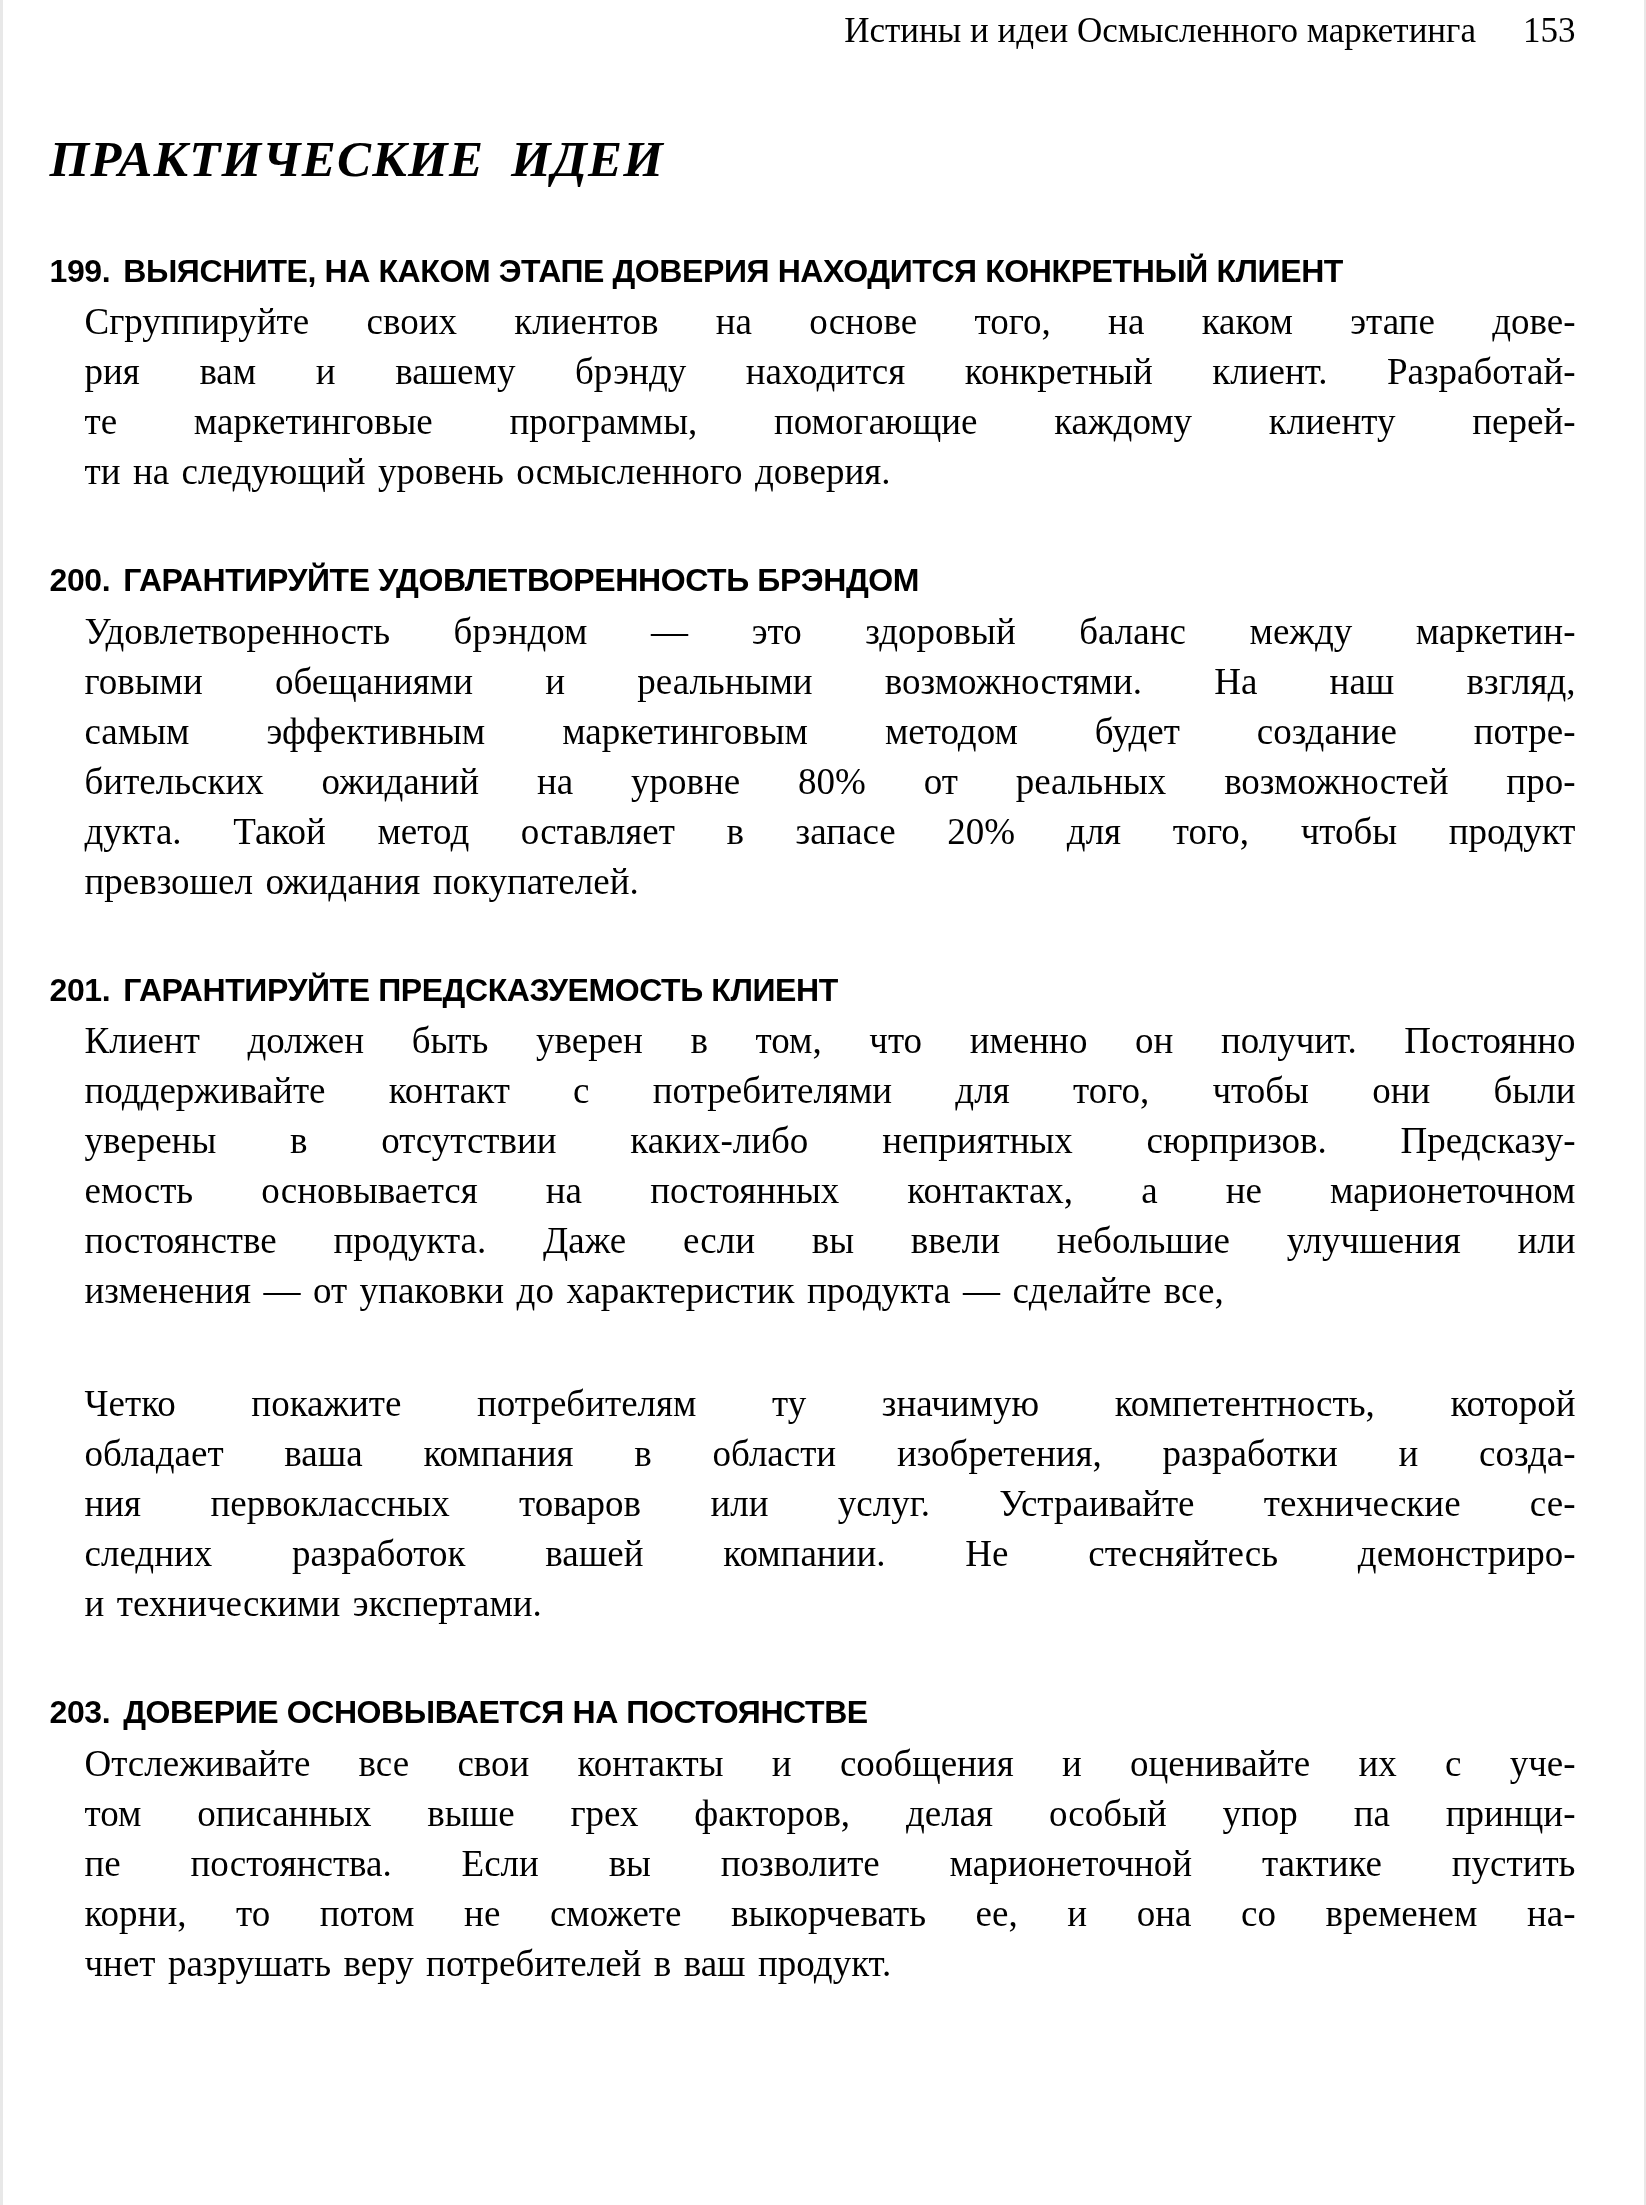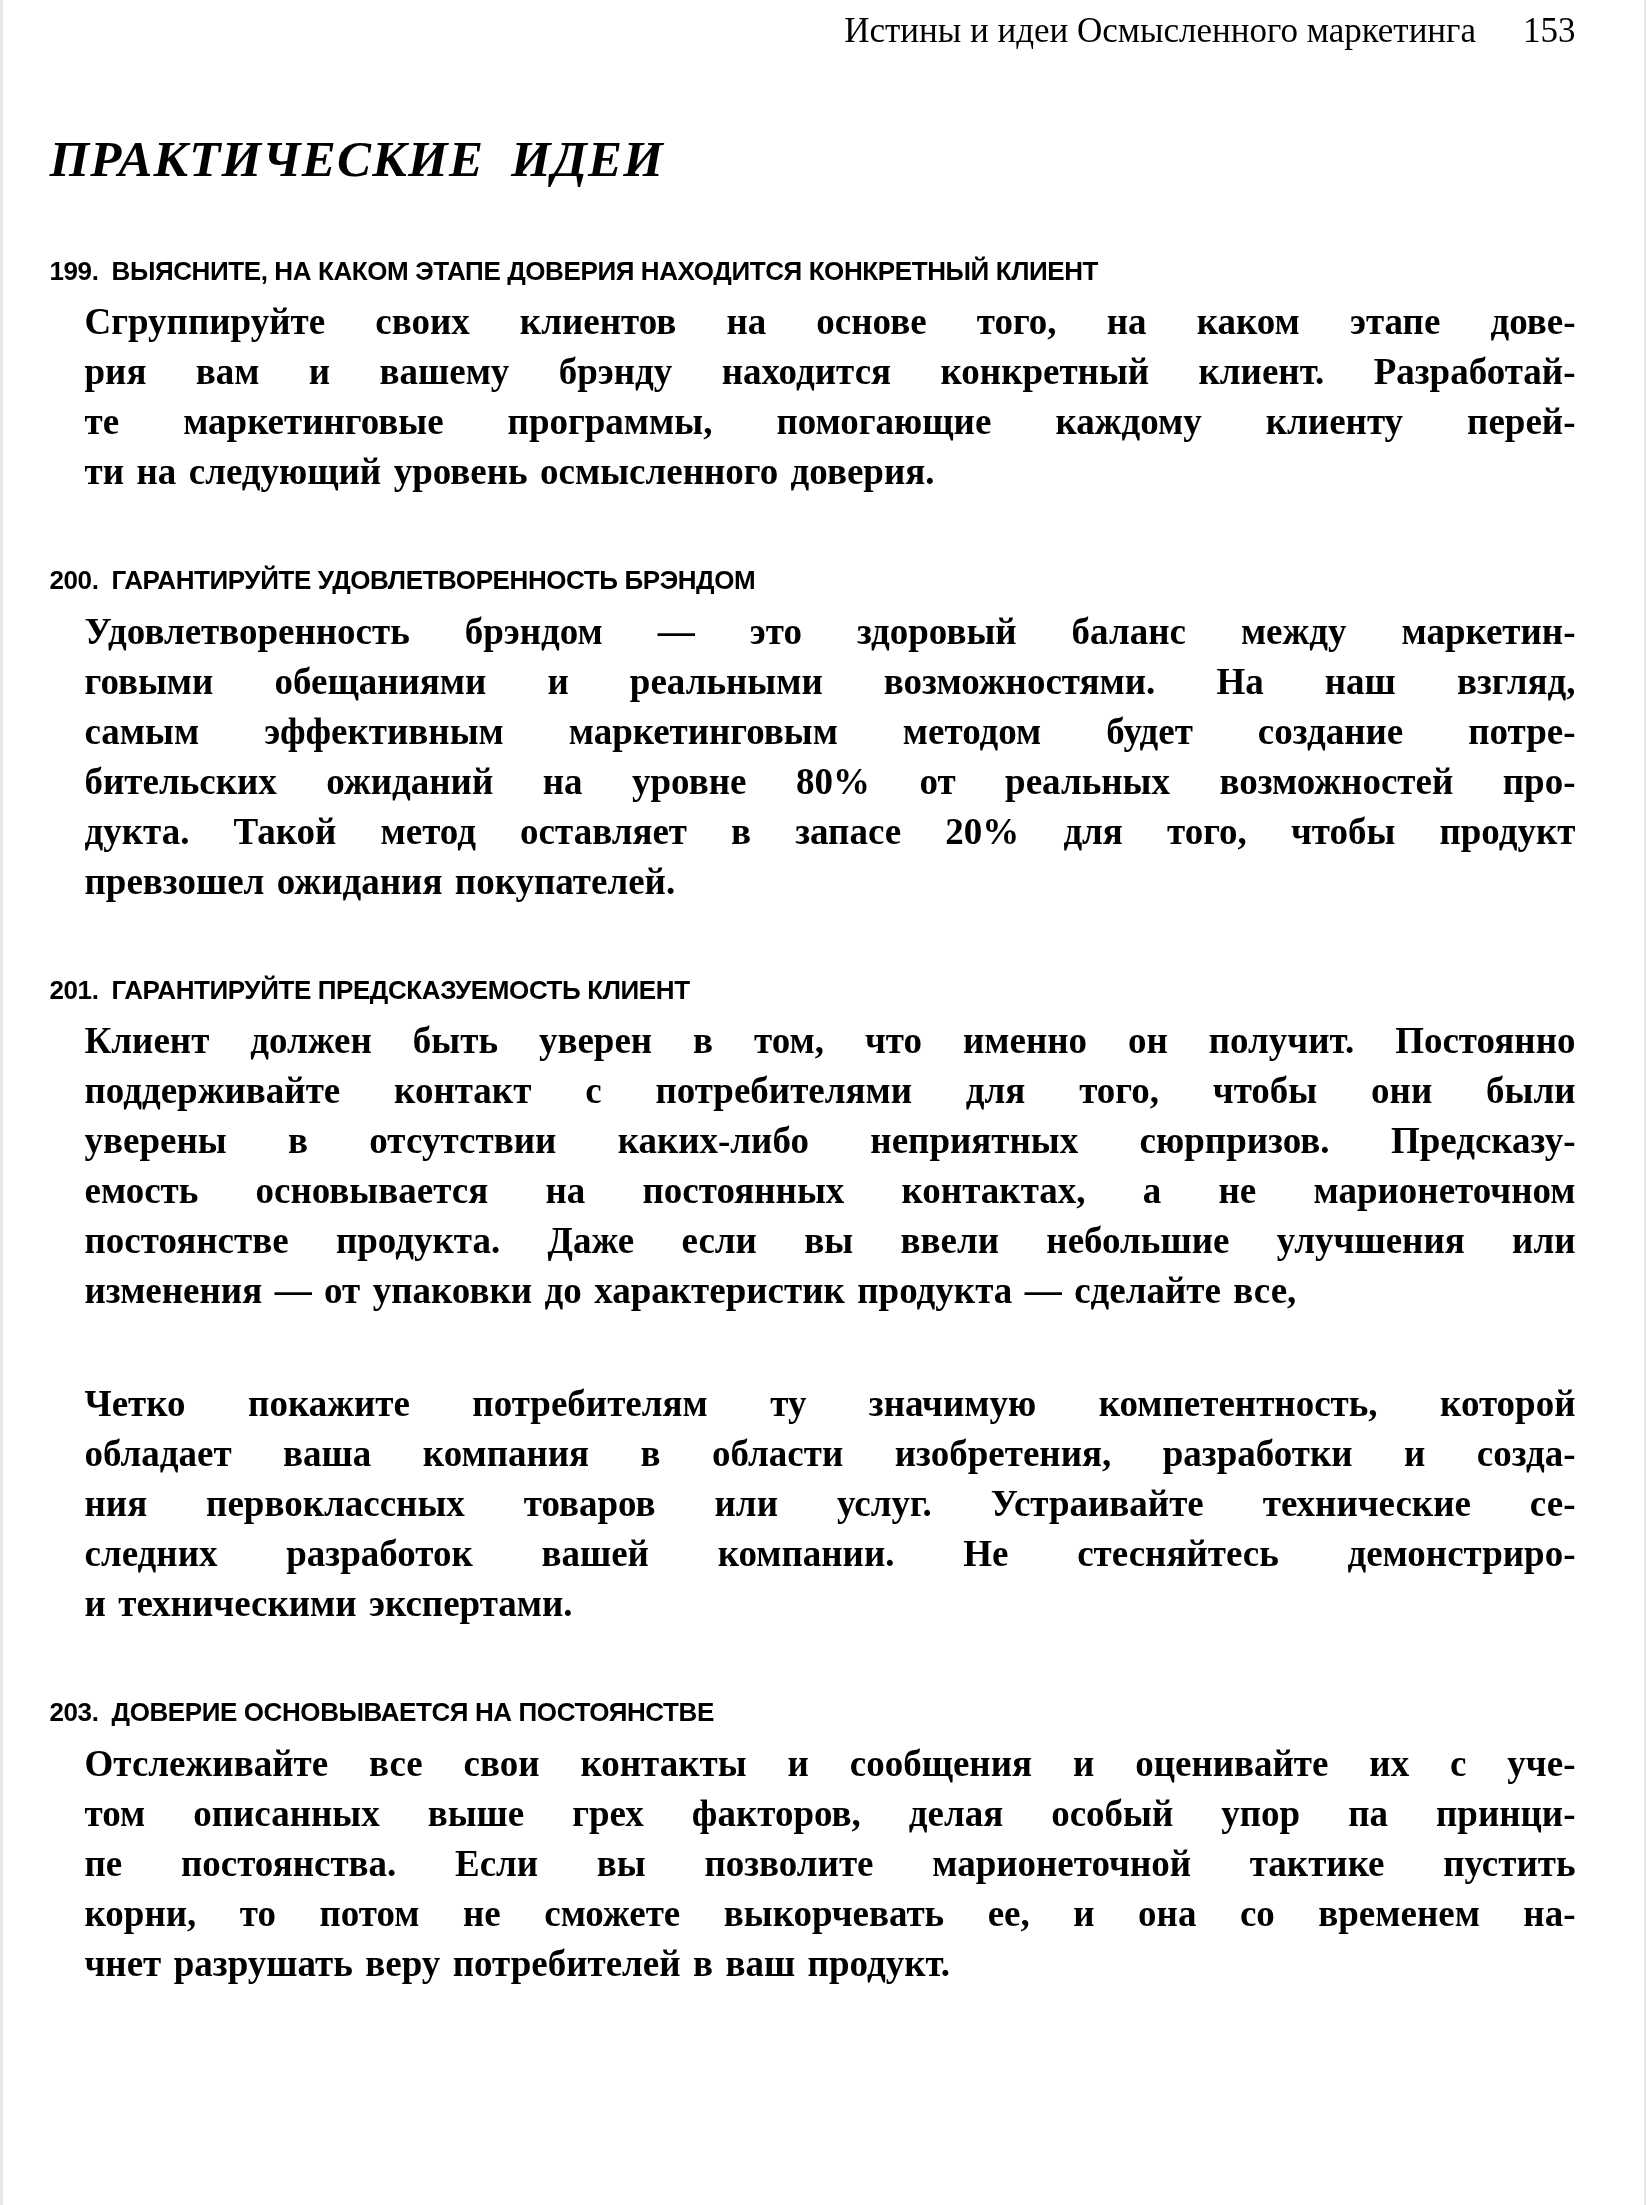--- a/index.html
+++ b/index.html
@@ -42,41 +42,40 @@
   }
   
   .idea-item {
     margin-top: 63px;
   }
   .idea-heading {
     display: flex;
     gap: 13px;
     font-family: "Liberation Sans", sans-serif;
     font-weight: 700;
-    font-size: 26px;
+    font-size: 32px;
     line-height: 40px;
     letter-spacing: -0.4px;
     margin-bottom: 6.4px;
   }
   .item-number {
     flex: 0 0 auto;
   }
   .item-heading-text {
     flex: 1 1 auto;
   }
   .item-body {
     margin-left: 35px;
   }
   .line {
     font-size: 37px;
     line-height: 50px;
     text-align: justify;
     text-align-last: justify;
     word-spacing: 3.2px;
-    font-weight: bold;
   }
   .line:last-child {
     text-align-last: left;
   }
 </style>
 </head>
 <body>
 
 <div class="page">
 

